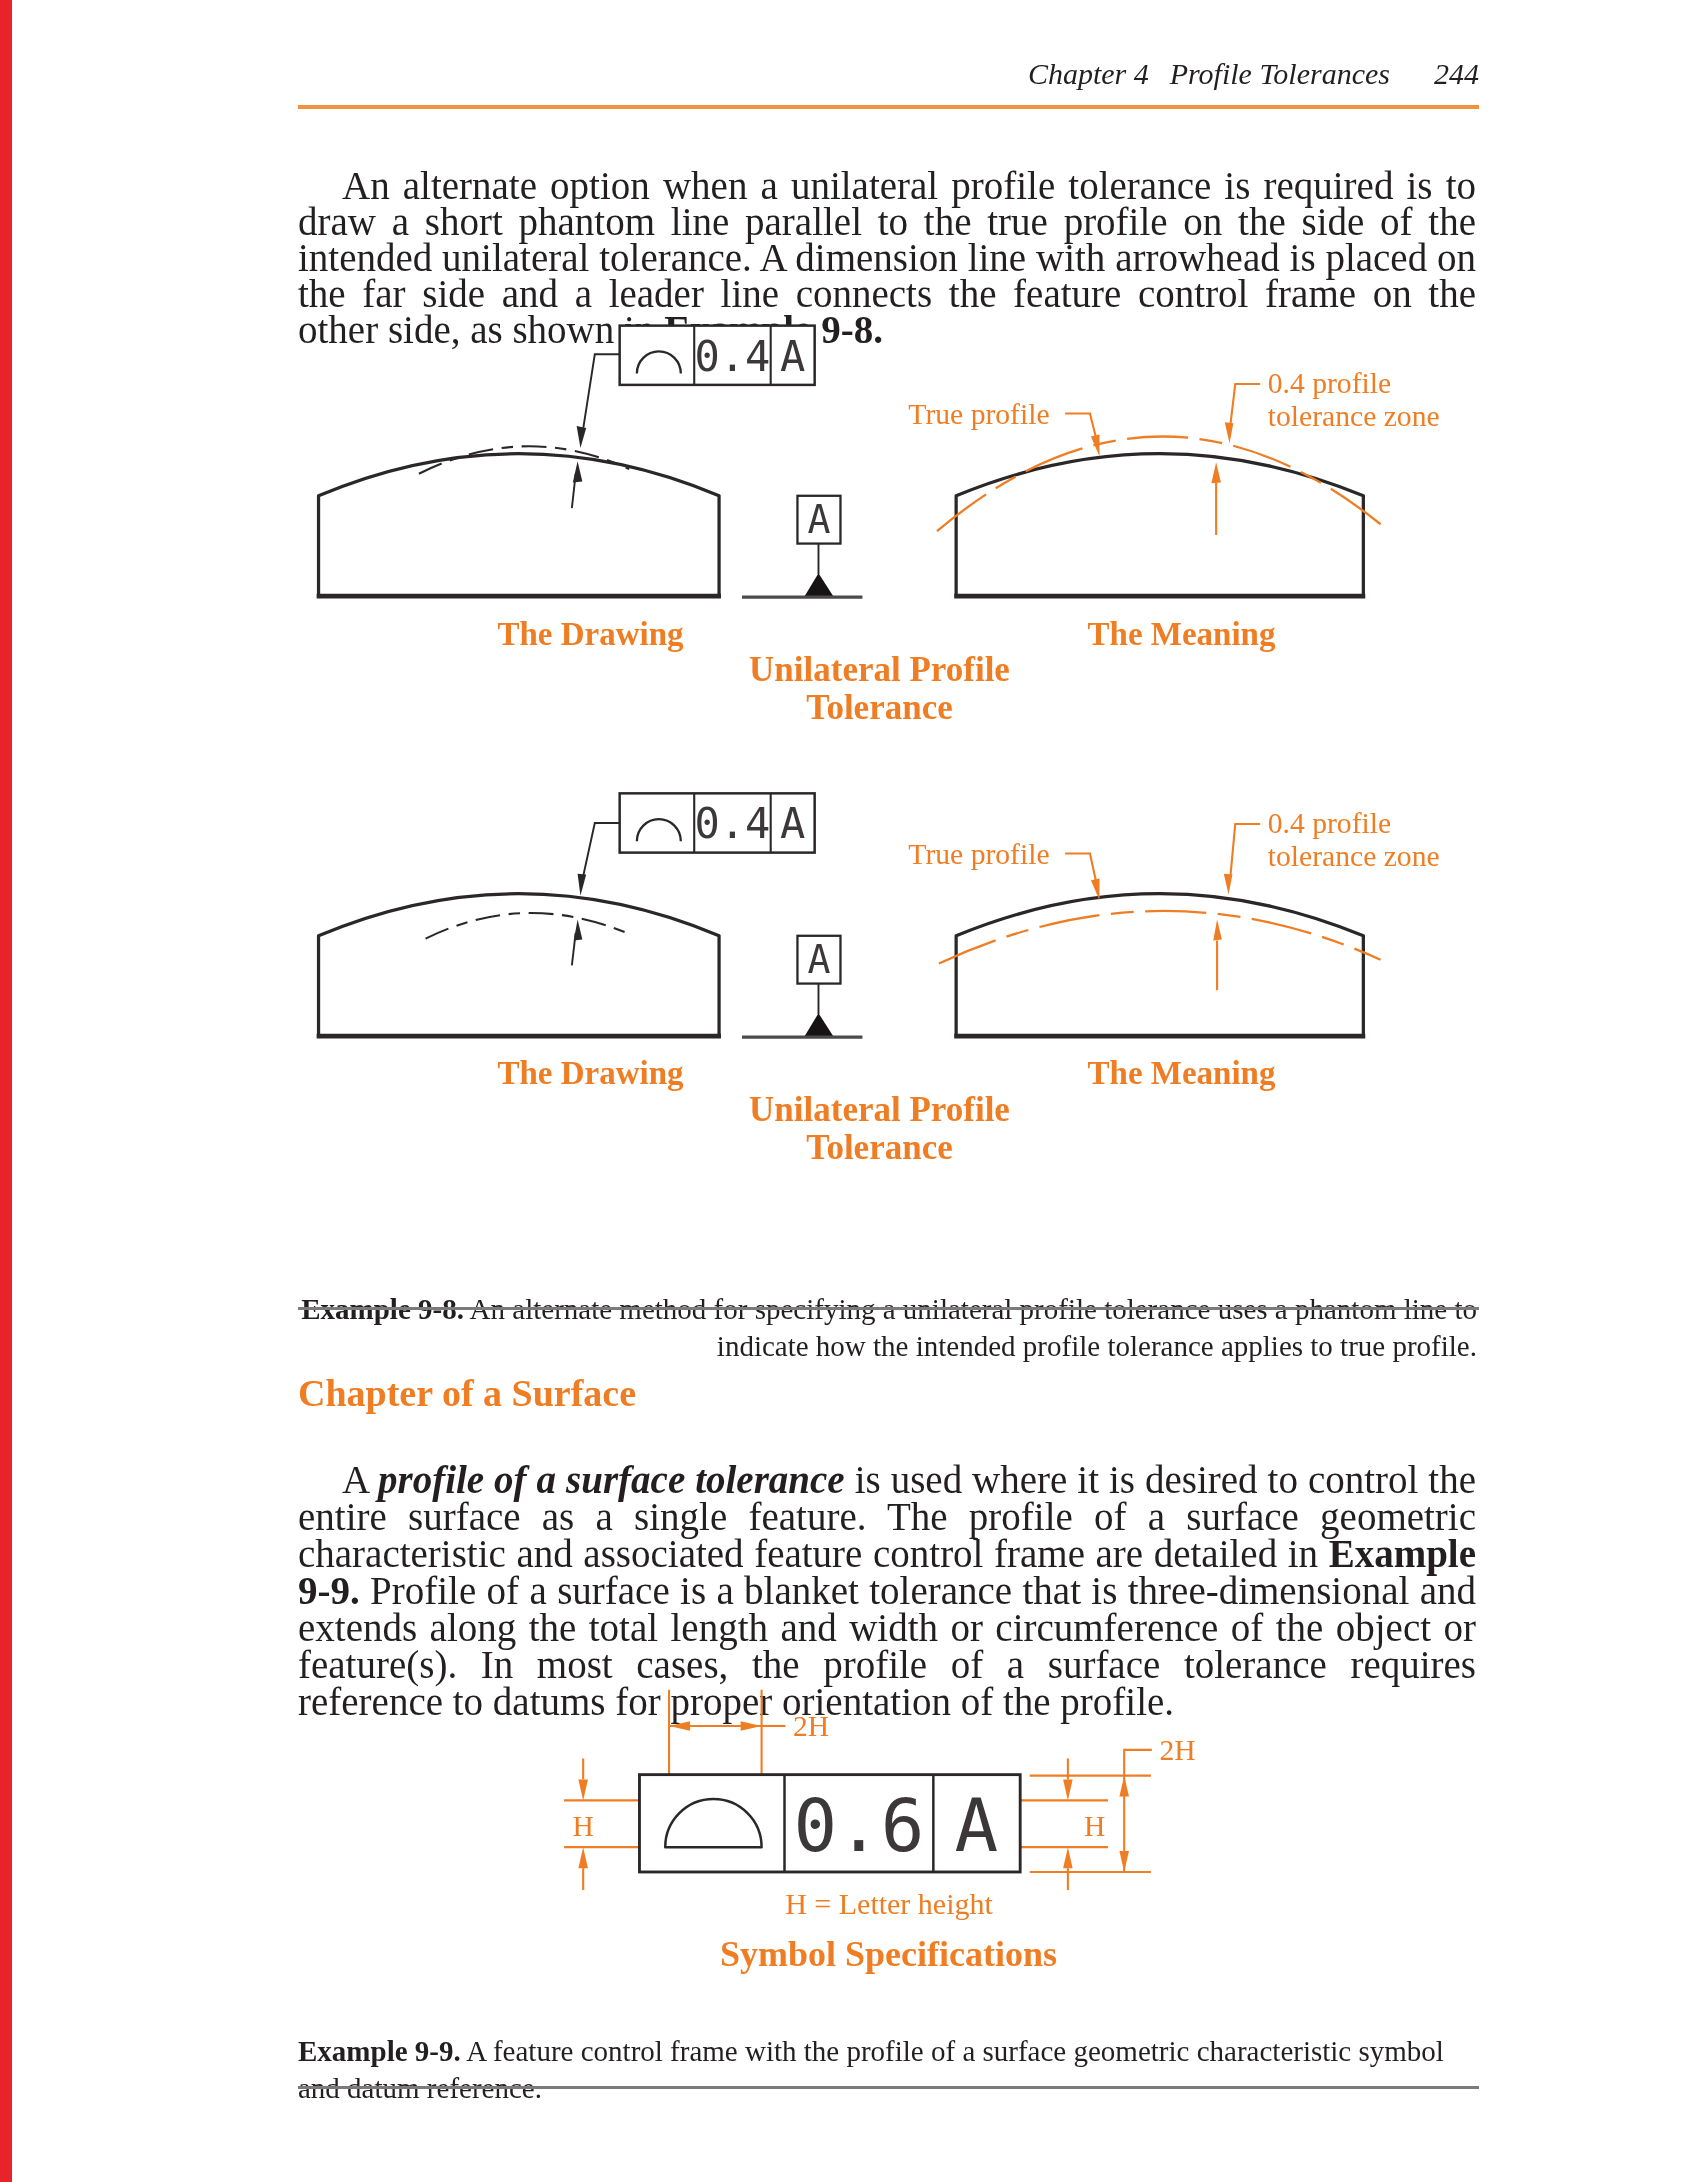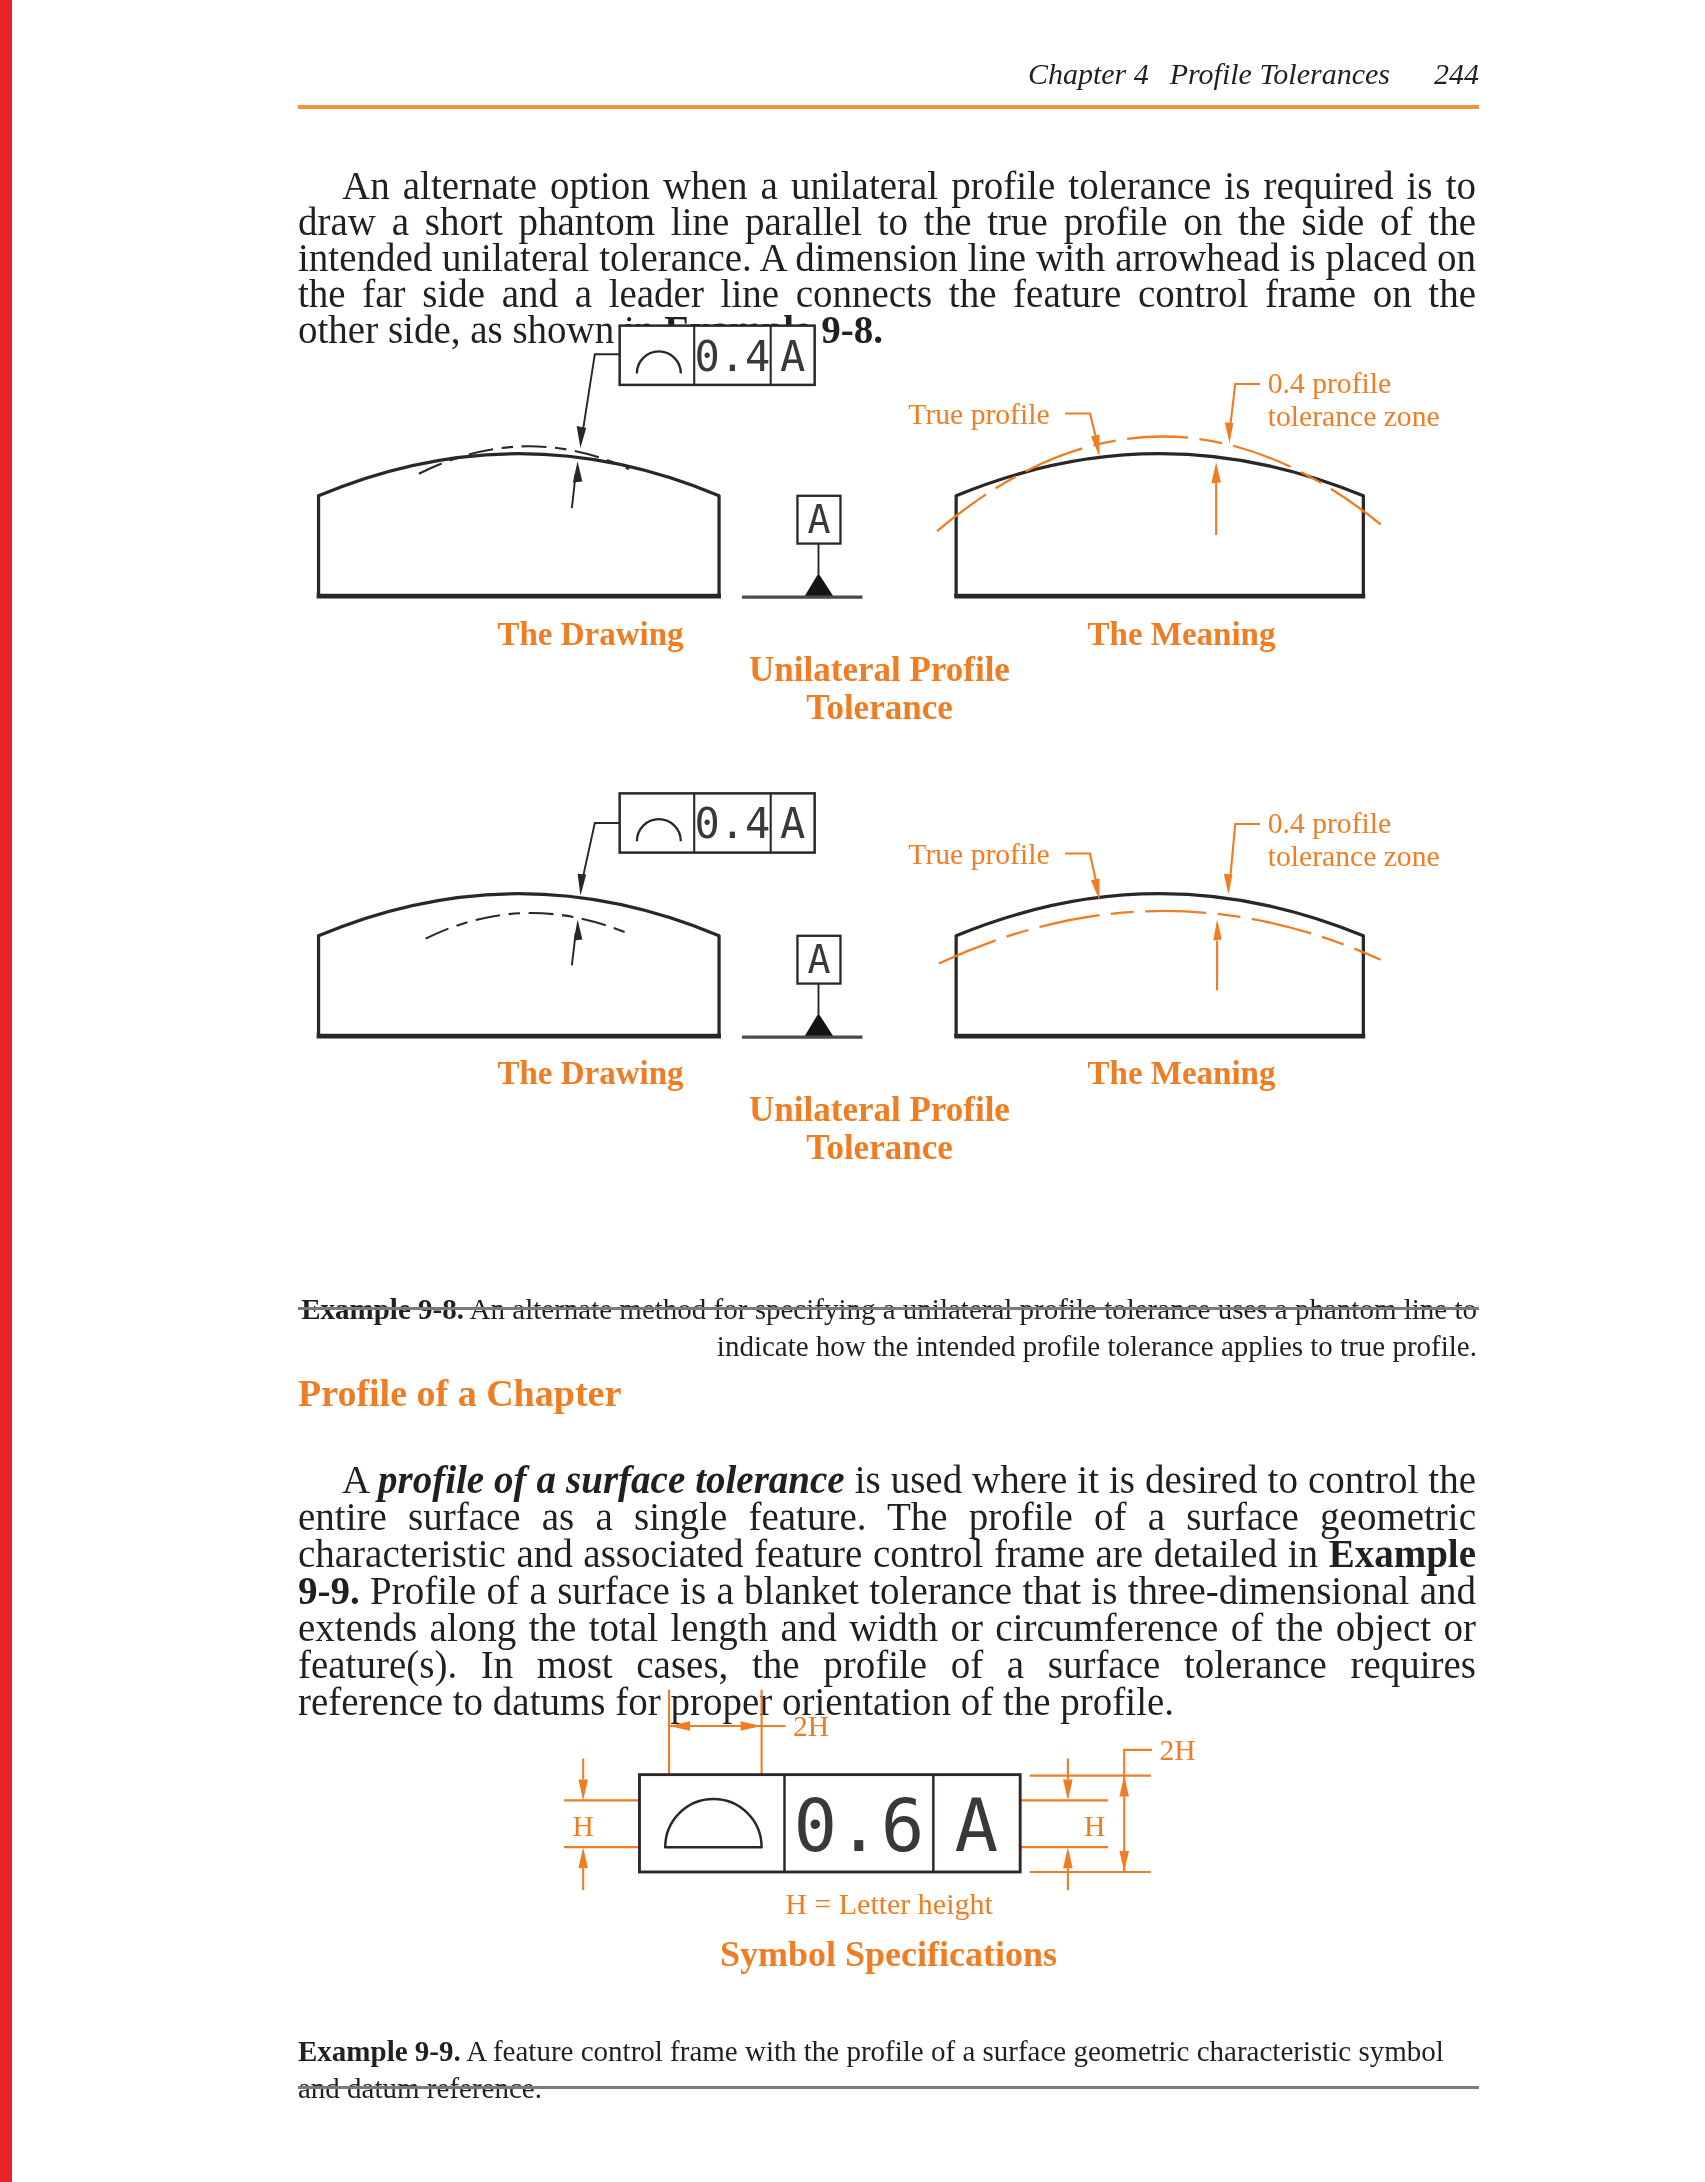--- a/index.html
+++ b/index.html
@@ -132,21 +132,21 @@
     <polygon points="1273,962 1269,984 1278,983" fill="#ef7d23"></polygon>
   </svg>
   <div class="abs figcap" style="left:447px;top:1055px;width:287px;">The Drawing</div>
   <div class="abs figcap" style="left:1038px;top:1055px;width:287px;">The Meaning</div>
   <div class="abs figtitle" style="left:631px;top:1090px;width:497px;">Unilateral Profile</div>
   <div class="abs figtitle" style="left:631px;top:1128px;width:497px;">Tolerance</div>
 
   <p class="abs example-caption" id="ex8-caption"><b>Example 9-8.</b><span> An alternate method for specifying a unilateral profile tolerance uses a phantom line to indicate how the intended profile tolerance applies to true profile.</span></p>
   <div class="abs gray-rule" id="ex8-rule"></div>
 
-  <div class="abs" id="section-heading">Profile of a Chapter</div>
+  <div class="abs" id="section-heading">Chapter of a Surface</div>
   <p class="abs bodytext" id="para-surface"><span>A </span><span class="bi">profile of a surface tolerance</span><span> is used where it is desired to control the entire surface as a single feature. The profile of a surface geometric characteristic and associated feature control frame are detailed in </span><b>Example 9-9.</b><span> Profile of a surface is a blanket tolerance that is three-dimensional and extends along the total length and width or circumference of the object or feature(s). In most cases, the profile of a surface tolerance requires reference to datums for proper orientation of the profile.</span></p>
 
   <svg class="abs" style="left:535px;top:1684px;" width="707" height="229" viewBox="560 1762 740 240">
 
     <line x1="700" y1="1768" x2="700" y2="1905" stroke="#ef7d23" stroke-width="2.2"></line>
     <line x1="797" y1="1768" x2="797" y2="1905" stroke="#ef7d23" stroke-width="2.2"></line>
     <line x1="700" y1="1806" x2="797" y2="1806" stroke="#ef7d23" stroke-width="2.2"></line>
     <polygon points="700,1806 722,1801 722,1811" fill="#ef7d23"></polygon>
     <polygon points="797,1806 775,1801 775,1811" fill="#ef7d23"></polygon>
     <line x1="797" y1="1806" x2="822" y2="1806" stroke="#ef7d23" stroke-width="2.2"></line>

